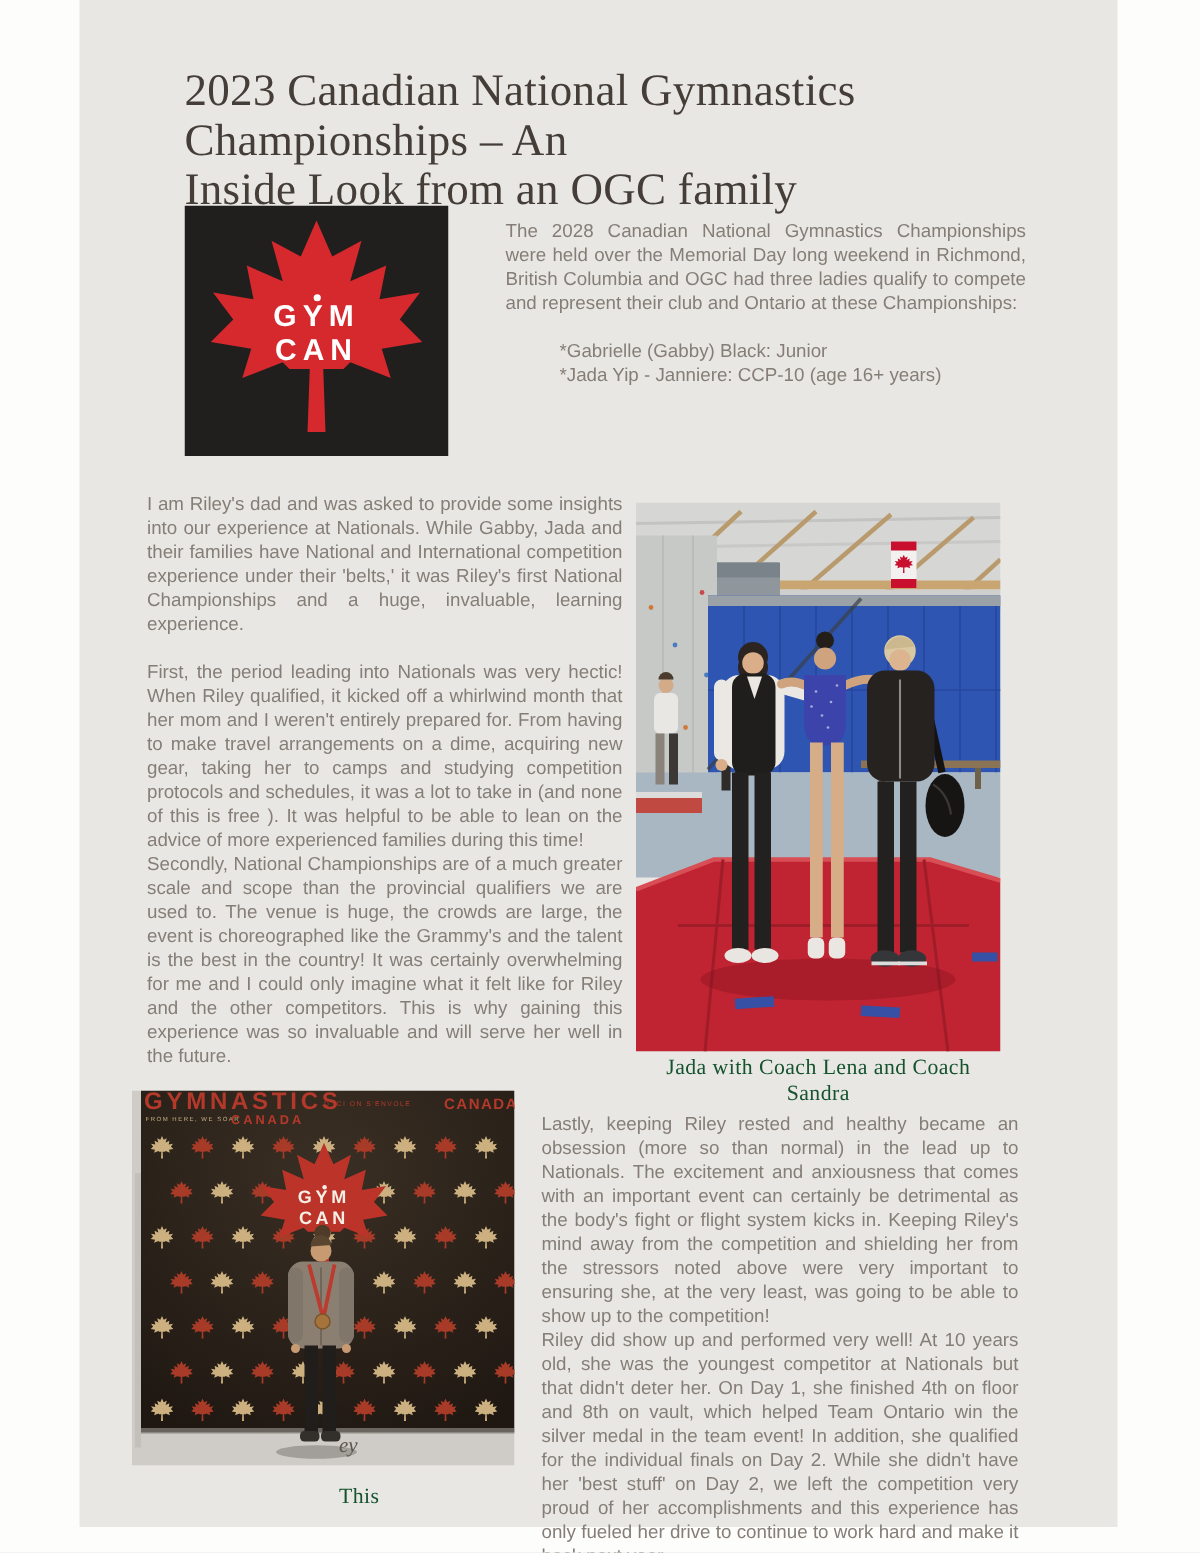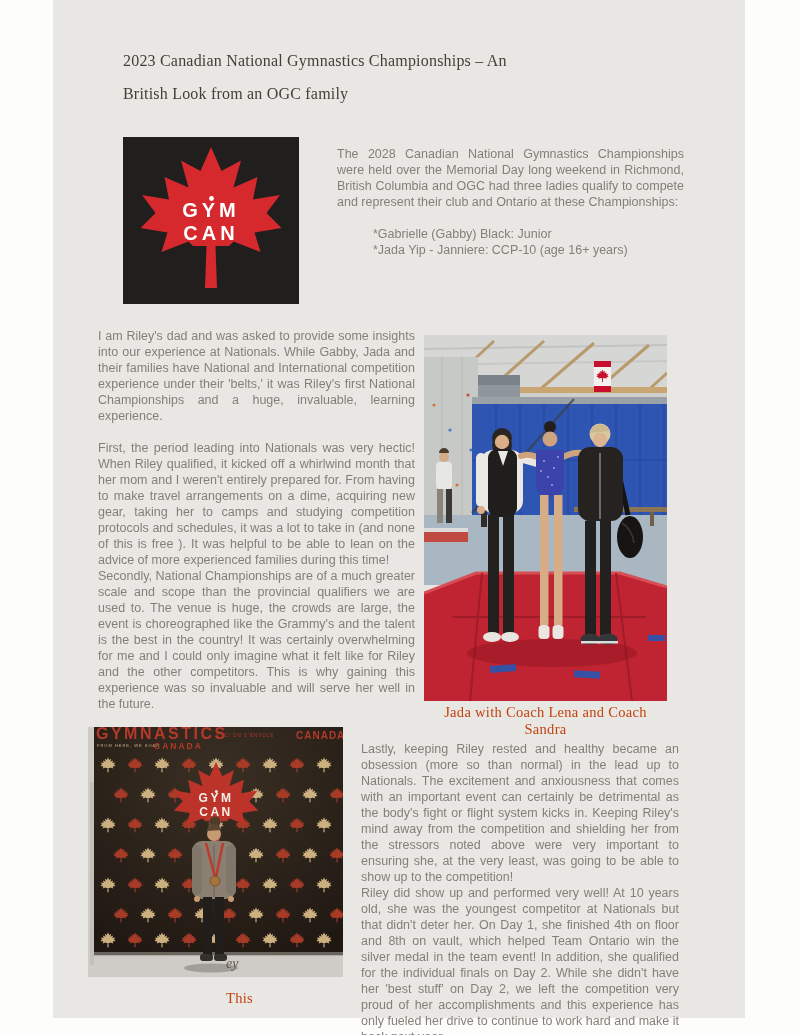--- a/index.html
+++ b/index.html
@@ -5,55 +5,55 @@
   html,body{margin:0;padding:0;}
   body{
     width:800px;height:1035px;position:relative;overflow:hidden;
     background:#fdfdfc;font-family:"Liberation Sans",sans-serif;
   }
   .sheet{position:absolute;left:53px;top:0;width:692px;height:1018px;background:#e9e7e4;}
   .abs{position:absolute;}
   .title{
     left:70px;top:44px;width:585px;margin:0;
     font-family:"Liberation Serif",serif;font-weight:normal;
-    font-size:16px;line-height:33px;color:#453e38;letter-spacing:.2px;
+    font-size:30px;line-height:33px;color:#453e38;letter-spacing:.2px;
   }
   .title span{display:block;}
   .logo-box{left:70px;top:137px;width:176px;height:167px;}
   .intro{left:284px;top:146px;width:347px;}
   .body-p{font-size:12.5px;line-height:16px;color:#857e77;text-align:justify;margin:0;}
   .athletes{margin-top:16px;margin-left:36px;}
   .athlete-line{font-size:12.5px;line-height:16px;color:#857e77;}
   .leftcol{left:45px;top:328px;width:317px;}
   .rightcol{left:308px;top:729px;width:318px;margin-top:12px;}
   .gap-after{margin-bottom:16px;}
   figure{margin:0;}
   .fig-jada{left:371px;top:335px;width:243px;}
   .fig-riley{left:35px;top:727px;width:303px;}
   .caption{
     display:block;text-align:center;margin-top:3px;
-    font-family:"Liberation Serif",serif;font-size:14.5px;color:#c2410c;letter-spacing:.3px;
+    font-family:"Liberation Serif",serif;font-size:14.5px;color:#14532d;letter-spacing:.3px;
   }
   .fig-riley .caption{margin-top:13px;}
   svg{display:block;}
 </style>
 </head>
 <body>
 
 <svg width="0" height="0" style="position:absolute">
   <defs>
     <path id="leaf" d="M0,-48 L7,-32 L20,-39 L15,-21 L31,-28 L28,-13 L46,-16 L37,-4 L47,6 L29,9 L33,22 L15,15 L12,18 L3,18 L4,46 L-4,46 L-3,18 L-12,18 L-15,15 L-33,22 L-29,9 L-47,6 L-37,-4 L-46,-16 L-28,-13 L-31,-28 L-15,-21 L-20,-39 L-7,-32 Z"></path>
   </defs>
 </svg>
 
 <div class="sheet">
 
   <h1 class="abs title">
     <span>2023 Canadian National Gymnastics Championships – An</span>
-    <span>British Look from an OGC family</span>
+    <span>Inside Look from an OGC family</span>
   </h1>
 
   <div class="abs logo-box">
     <svg viewBox="0 0 176 167" width="176" height="167">
       <rect width="176" height="167" fill="#211e1e"></rect>
       <use href="#leaf" transform="translate(88,82) scale(1.5)" fill="#d5292d"></use>
       <circle cx="88.5" cy="61.5" r="2.4" fill="#ffffff"></circle>
       <text x="88" y="80" text-anchor="middle" font-family="Liberation Sans,sans-serif" font-weight="bold" font-size="20" letter-spacing="4" fill="#ffffff">GYM</text>
       <text x="88" y="103" text-anchor="middle" font-family="Liberation Sans,sans-serif" font-weight="bold" font-size="20" letter-spacing="4" fill="#ffffff">CAN</text>
     </svg>

